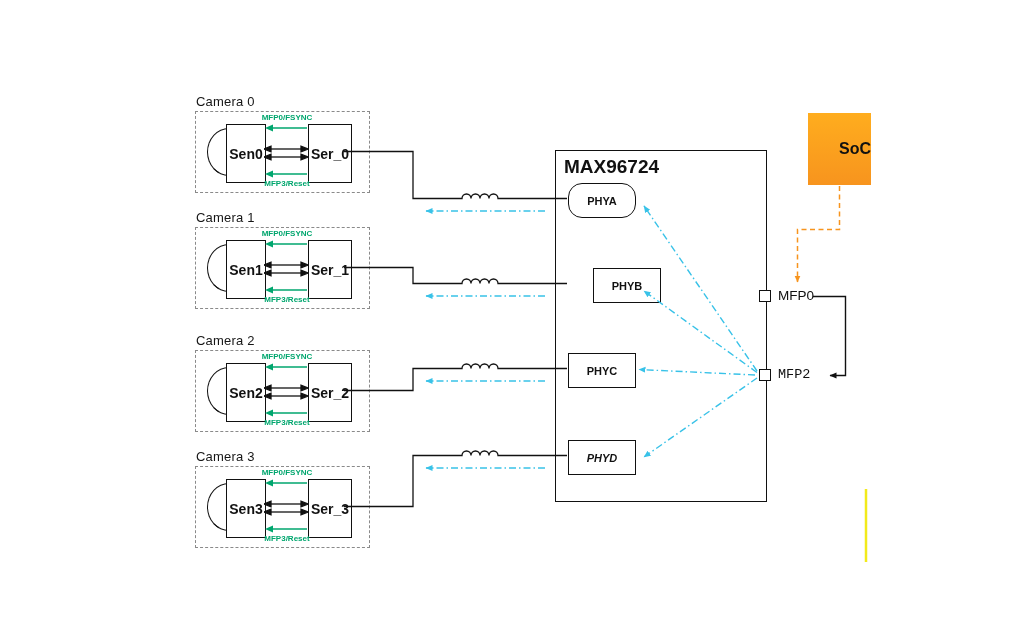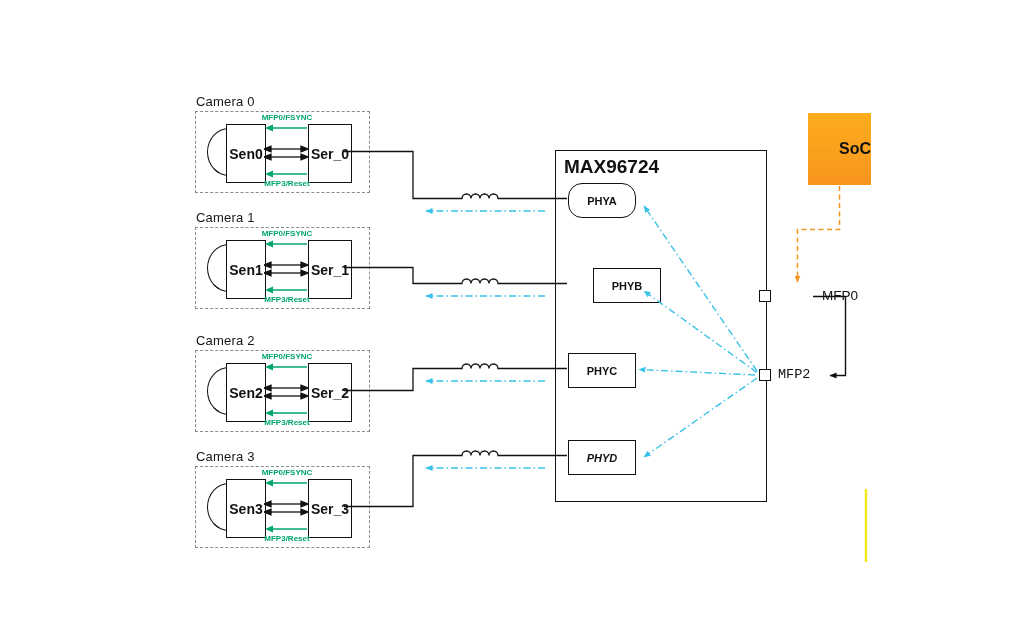--- a/index.html
+++ b/index.html
@@ -33,21 +33,21 @@
   
   .maxbox{position:absolute;left:555px;top:150px;width:210px;height:350px;border:1.6px solid #111;background:#fff;}
   .max-label{position:absolute;left:8px;top:5px;font-size:19px;font-weight:700;}
   .phy{position:absolute;left:12px;width:66px;height:33px;border:1.4px solid #111;background:#fff;
        display:flex;align-items:center;justify-content:center;font-size:11px;font-weight:600;}
   .phy.a{top:32px;border-radius:14px;} .phy.b{top:117px;margin-left:25px;} .phy.c{top:202px;} .phy.d{top:289px;font-style:italic;}
   
   .pin{position:absolute;left:759px;width:10px;height:10px;border:1.5px solid #111;background:#fff;}
   .pin.mfp0{top:290px;} .pin.mfp2{top:369px;}
   .pin-label{position:absolute;left:778px;font-size:13.5px;color:#111;line-height:14px;}
-  .pin-label.mfp0{top:289px;margin-left:44px;} .pin-label.mfp2{top:368px;font-family:Liberation Mono, monospace;}
+  .pin-label.mfp0{top:289px;} .pin-label.mfp2{top:368px;font-family:Liberation Mono, monospace;}
   
   .soc{position:absolute;left:808px;top:113px;width:63px;height:72px;
        background:linear-gradient(180deg,#FFAD1E,#F7941E);
        display:flex;align-items:center;justify-content:flex-end;font-size:16px;font-weight:700;color:#111;}
   .overlay{position:absolute;inset:0;pointer-events:none;}
 </style>
 </head>
 <body>
 
 <div class="stage">

